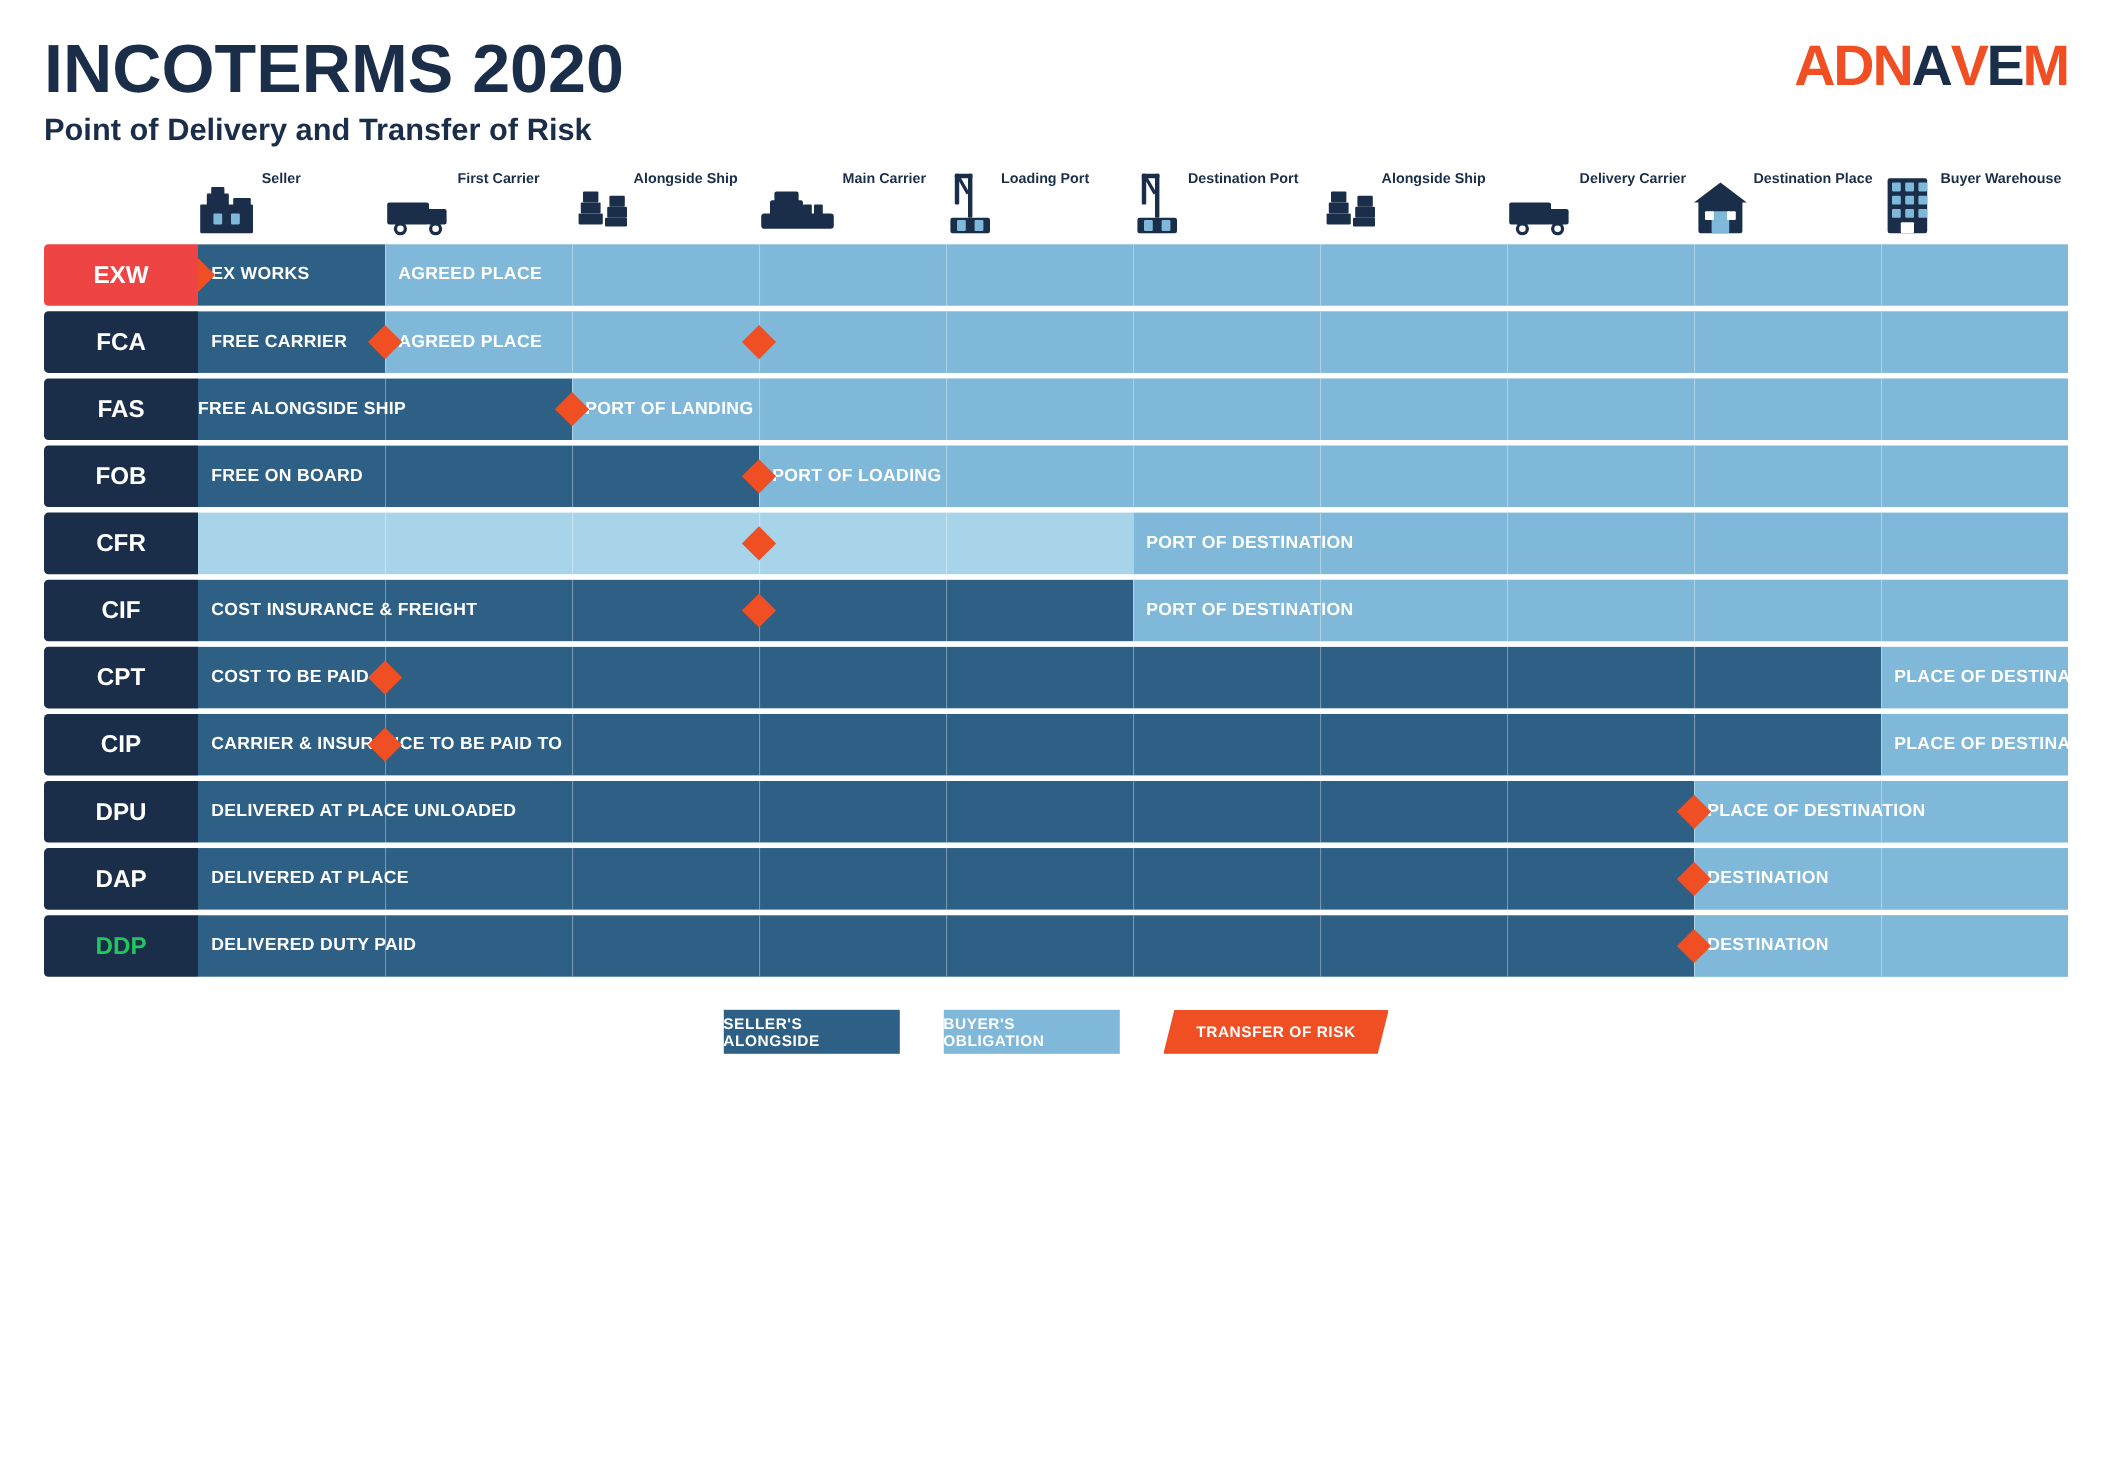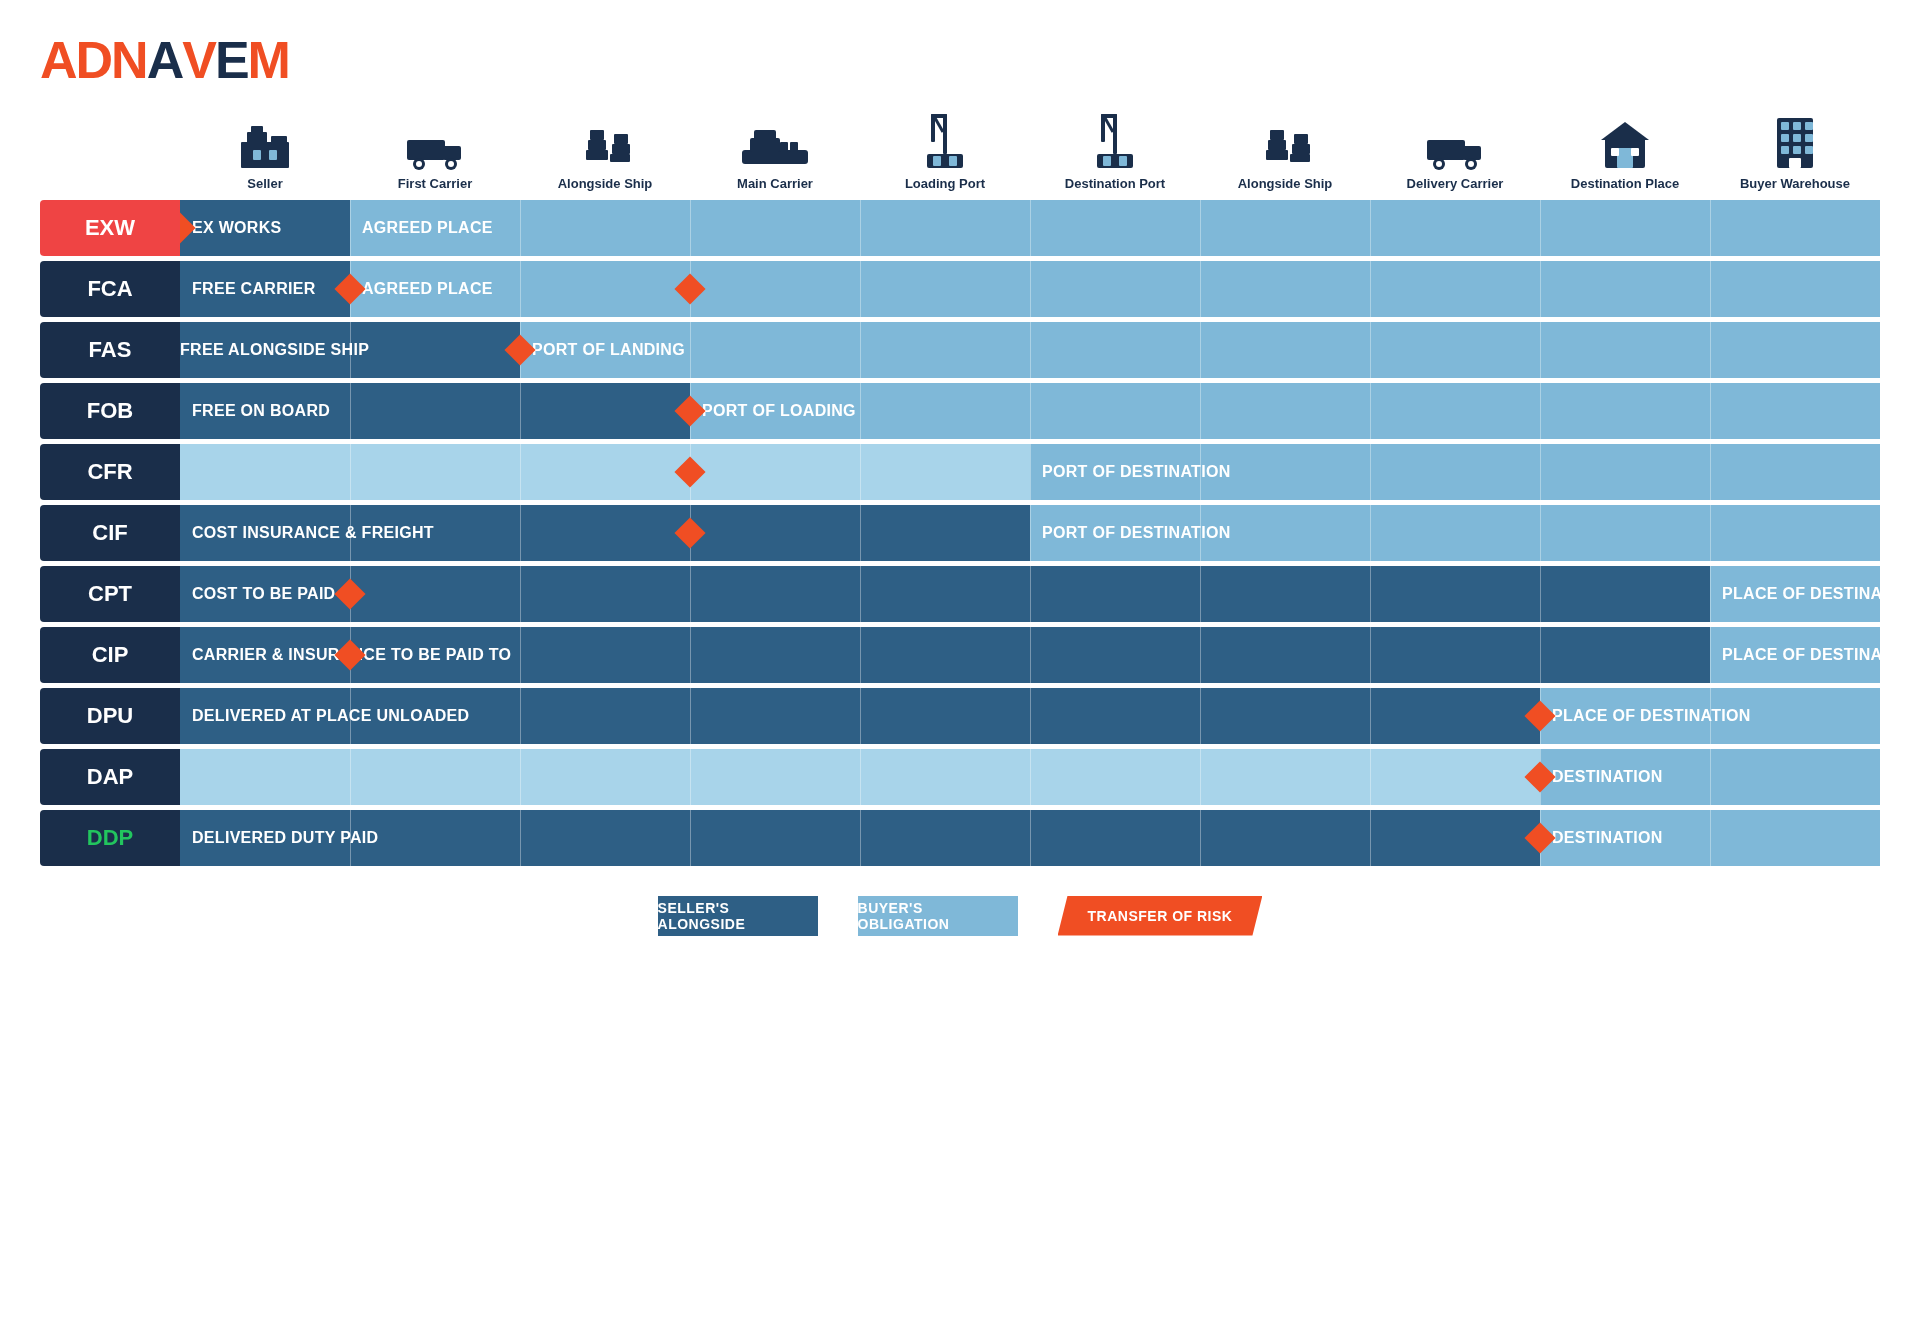--- a/index.html
+++ b/index.html
@@ -48,22 +48,21 @@
 
     
     .col-headers {
       display: grid;
       grid-template-columns: 140px repeat(10, 1fr);
       margin-bottom: 8px;
     }
     .col-header-spacer { }
     .col-header {
       display: flex;
-      flex-direction: column;
-      align-items: center;
+      flex-direction: row;
       gap: 6px;
     }
     .col-header .icon-wrap {
       font-size: 44px;
       color: #1a2e4a;
       line-height: 1;
       height: 60px;
       display: flex;
       align-items: flex-end;
     }
@@ -123,20 +122,24 @@
 
     
     .rows-wrapper {
       position: relative;
     }
   </style>
 </head>
 <body>
 
 <div class="header-area">
+  <div class="title-block">
+    <h1>INCOTERMS 2020</h1>
+    <h2>Point of Delivery and Transfer of Risk</h2>
+  </div>
   <div class="logo">
     ADN<span class="nav-letter">A</span>V<span class="nav-letter">E</span>M
   </div>
 </div>
 
 <div class="chart-container">
 
   <div class="col-headers">
     <div class="col-header-spacer"></div>
 
@@ -474,20 +477,23 @@
             <div style="position: absolute; left: 50%; top: 0px; bottom: 0px; width: 1px; background: rgba(255, 255, 255, 0.35); z-index: 3;"></div>
             <div style="position: absolute; left: 60%; top: 0px; bottom: 0px; width: 1px; background: rgba(255, 255, 255, 0.35); z-index: 3;"></div>
             <div style="position: absolute; left: 70%; top: 0px; bottom: 0px; width: 1px; background: rgba(255, 255, 255, 0.35); z-index: 3;"></div>
             <div style="position: absolute; left: 80%; top: 0px; bottom: 0px; width: 1px; background: rgba(255, 255, 255, 0.35); z-index: 3;"></div>
             <div style="position: absolute; left: 90%; top: 0px; bottom: 0px; width: 1px; background: rgba(255, 255, 255, 0.35); z-index: 3;"></div>
           </div>
         </div>
         <div style="display: grid; grid-template-columns: 140px repeat(10, 1fr); height: 56px; margin-bottom: 5px;">
           <div style="display: flex; align-items: center; justify-content: center; font-size: 22px; font-weight: 900; color: rgb(255, 255, 255); background: rgb(26, 46, 74); border-radius: 4px 0px 0px 4px;">DAP</div>
           <div style="grid-column: 2 / 12; position: relative; overflow: hidden; background: rgb(168, 212, 234);">
+            <div style="position: absolute; left: 0%; width: 80%; top: 0px; bottom: 0px; background: rgb(46, 95, 133); display: flex; align-items: center; padding-left: 12px;">
+              <span style="font-size: 16px; font-weight: 800; color: rgb(255, 255, 255); white-space: nowrap; letter-spacing: 0.3px;">DELIVERED AT PLACE</span>
+            </div>
             <div style="position: absolute; left: 80%; width: 20%; top: 0px; bottom: 0px; background: rgb(127, 184, 216); display: flex; align-items: center; padding-left: 12px;">
               <span style="font-size: 16px; font-weight: 800; color: rgb(255, 255, 255); white-space: nowrap; letter-spacing: 0.3px;">DESTINATION</span>
             </div>
             <div style="position: absolute; left: calc(80% - 11px); top: calc(50% - 11px); width: 22px; height: 22px; background: rgb(240, 78, 35); transform: rotate(45deg); z-index: 10;"></div>
             <div style="position: absolute; left: 10%; top: 0px; bottom: 0px; width: 1px; background: rgba(255, 255, 255, 0.35); z-index: 3;"></div>
             <div style="position: absolute; left: 20%; top: 0px; bottom: 0px; width: 1px; background: rgba(255, 255, 255, 0.35); z-index: 3;"></div>
             <div style="position: absolute; left: 30%; top: 0px; bottom: 0px; width: 1px; background: rgba(255, 255, 255, 0.35); z-index: 3;"></div>
             <div style="position: absolute; left: 40%; top: 0px; bottom: 0px; width: 1px; background: rgba(255, 255, 255, 0.35); z-index: 3;"></div>
             <div style="position: absolute; left: 50%; top: 0px; bottom: 0px; width: 1px; background: rgba(255, 255, 255, 0.35); z-index: 3;"></div>
             <div style="position: absolute; left: 60%; top: 0px; bottom: 0px; width: 1px; background: rgba(255, 255, 255, 0.35); z-index: 3;"></div>

